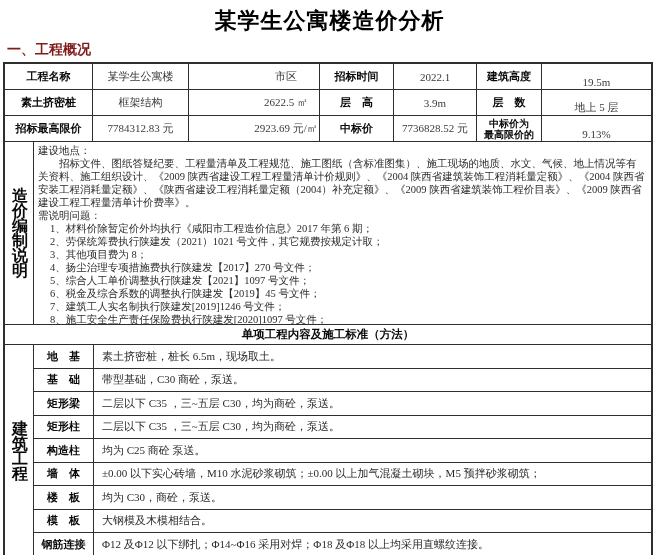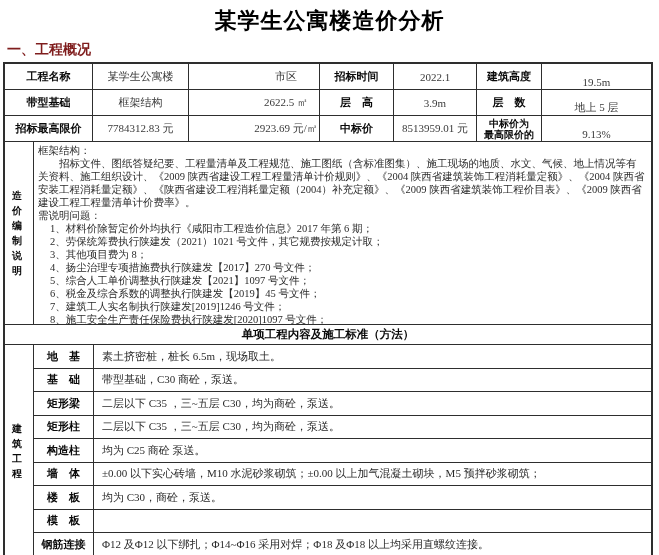--- a/index.html
+++ b/index.html
@@ -39,22 +39,22 @@
   .c1{width:88px;} .c2{width:96px;} .c3{width:64px;margin-top:28px;} .c4{width:67px;}
   .c5{width:74px;} .c6{width:83px;} .c7{width:65px;} .c8{flex:1;}
   .two-line { white-space:pre-line; font-size:10px; line-height:11px; }
   
   .notes-band { display:flex; height:183px; border-bottom:1px solid #2e2e2e; }
   .side-cell {
     width:29px; border-right:1px solid #2e2e2e;
     display:flex; align-items:center; justify-content:center;
   }
   .vert-label {
-    display:block; width:14px; word-break:break-all; 
-    font-size:10px; line-height:15px; font-weight:bold; color:#0a0a0a;
+    display:block; width:14px; word-break:break-all; text-align:center;
+    font-size:16px; line-height:15px; font-weight:bold; color:#0a0a0a;
     font-family:"Liberation Sans","DejaVu Sans",sans-serif;
   }
   .notes-content {
     flex:1; padding:2px 6px 0 4px; overflow:hidden;
     font-size:10.5px; line-height:13px; color:#2b2b2b;
   }
   .notes-basis-text { text-indent:2em; }
   .notes-item { padding-left:12px; white-space:nowrap; }
   
   .construct-header {
@@ -93,48 +93,48 @@
       <div class="cell c2">某学生公寓楼</div>
       <div class="cell lbl c3">建设地点</div>
       <div class="cell c4">市区</div>
       <div class="cell lbl c5">招标时间</div>
       <div class="cell c6">2022.1</div>
       <div class="cell lbl c7">建筑高度</div>
       <div class="cell c8">19.5m</div>
     </div>
 
     <div class="t-row">
-      <div class="cell lbl c1">带型基础</div>
+      <div class="cell lbl c1">素土挤密桩</div>
       <div class="cell c2">框架结构</div>
       <div class="cell lbl c3">建筑面积</div>
       <div class="cell c4">2622.5 ㎡</div>
       <div class="cell lbl c5">层　高</div>
       <div class="cell c6">3.9m</div>
       <div class="cell lbl c7">层　数</div>
       <div class="cell c8">地上 5 层</div>
     </div>
 
     <div class="t-row">
       <div class="cell lbl c1">招标最高限价</div>
       <div class="cell c2">7784312.83 元</div>
       <div class="cell lbl c3">单方造价</div>
       <div class="cell c4">2923.69 元/㎡</div>
       <div class="cell lbl c5">中标价</div>
-      <div class="cell c6">8513959.01 元</div>
+      <div class="cell c6">7736828.52 元</div>
       <div class="cell lbl c7 two-line">中标价为
 最高限价的</div>
       <div class="cell c8">9.13%</div>
     </div>
 
     <div class="notes-band">
       <div class="side-cell">
         <span class="vert-label">造价编制说明</span>
       </div>
       <div class="notes-content">
-        <div>框架结构：</div>
+        <div>建设地点：</div>
         <div class="notes-basis-text">招标文件、图纸答疑纪要、工程量清单及工程规范、施工图纸（含标准图集）、施工现场的地质、水文、气候、地上情况等有关资料、施工组织设计、《2009 陕西省建设工程工程量清单计价规则》、《2004 陕西省建筑装饰工程消耗量定额》、《2004 陕西省安装工程消耗量定额》、《陕西省建设工程消耗量定额（2004）补充定额》、《2009 陕西省建筑装饰工程价目表》、《2009 陕西省建设工程工程量清单计价费率》。</div>
         <div>需说明问题：</div>
         <div class="notes-item">1、材料价除暂定价外均执行《咸阳市工程造价信息》2017 年第 6 期；</div>
         <div class="notes-item">2、劳保统筹费执行陕建发（2021）1021 号文件，其它规费按规定计取；</div>
         <div class="notes-item">3、其他项目费为 8；</div>
         <div class="notes-item">4、扬尘治理专项措施费执行陕建发【2017】270 号文件；</div>
         <div class="notes-item">5、综合人工单价调整执行陕建发【2021】1097 号文件；</div>
         <div class="notes-item">6、税金及综合系数的调整执行陕建发【2019】45 号文件；</div>
         <div class="notes-item">7、建筑工人实名制执行陕建发[2019]1246 号文件；</div>
         <div class="notes-item">8、施工安全生产责任保险费执行陕建发[2020]1097 号文件；</div>
@@ -172,20 +172,21 @@
         <div class="construct-row">
           <div class="row-label">墙　体</div>
           <div class="row-content">±0.00 以下实心砖墙，M10 水泥砂浆砌筑；±0.00 以上加气混凝土砌块，M5 预拌砂浆砌筑；</div>
         </div>
         <div class="construct-row">
           <div class="row-label">楼　板</div>
           <div class="row-content">均为 C30，商砼，泵送。</div>
         </div>
         <div class="construct-row">
           <div class="row-label">模　板</div>
+          <div class="row-content">大钢模及木模相结合。</div>
         </div>
         <div class="construct-row">
           <div class="row-label">钢筋连接</div>
           <div class="row-content">Φ12 及Φ12 以下绑扎；Φ14~Φ16 采用对焊；Φ18 及Φ18 以上均采用直螺纹连接。</div>
         </div>
       </div>
     </div>
 
   </div>
 </div>

